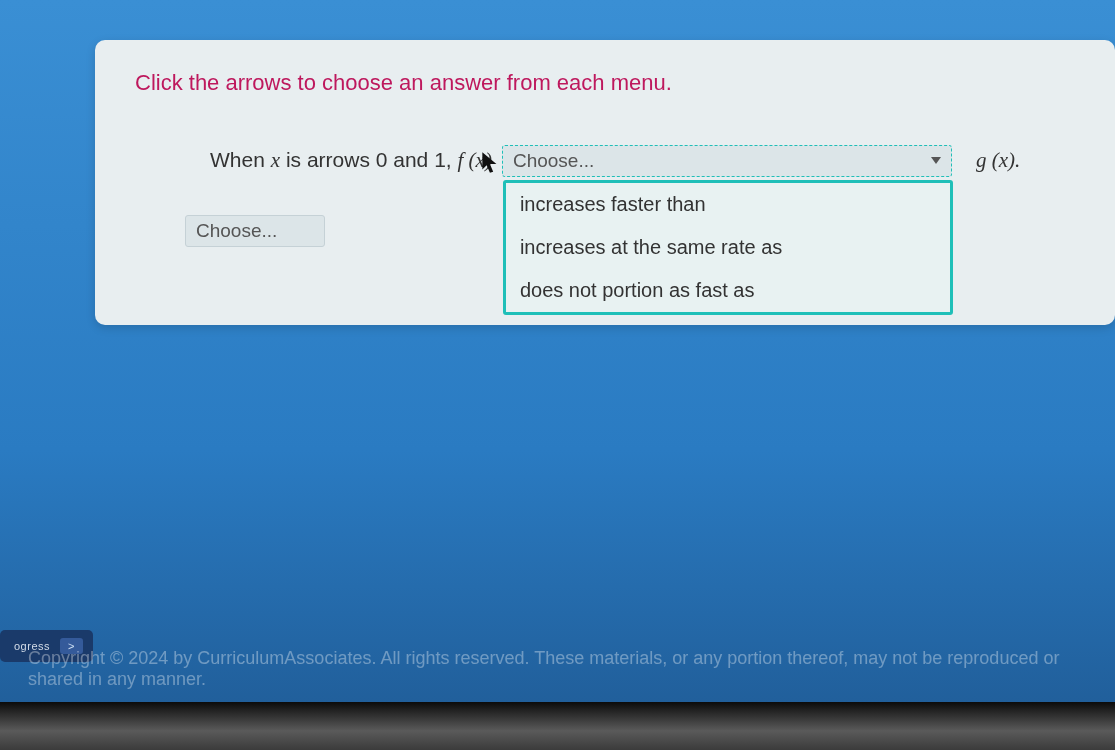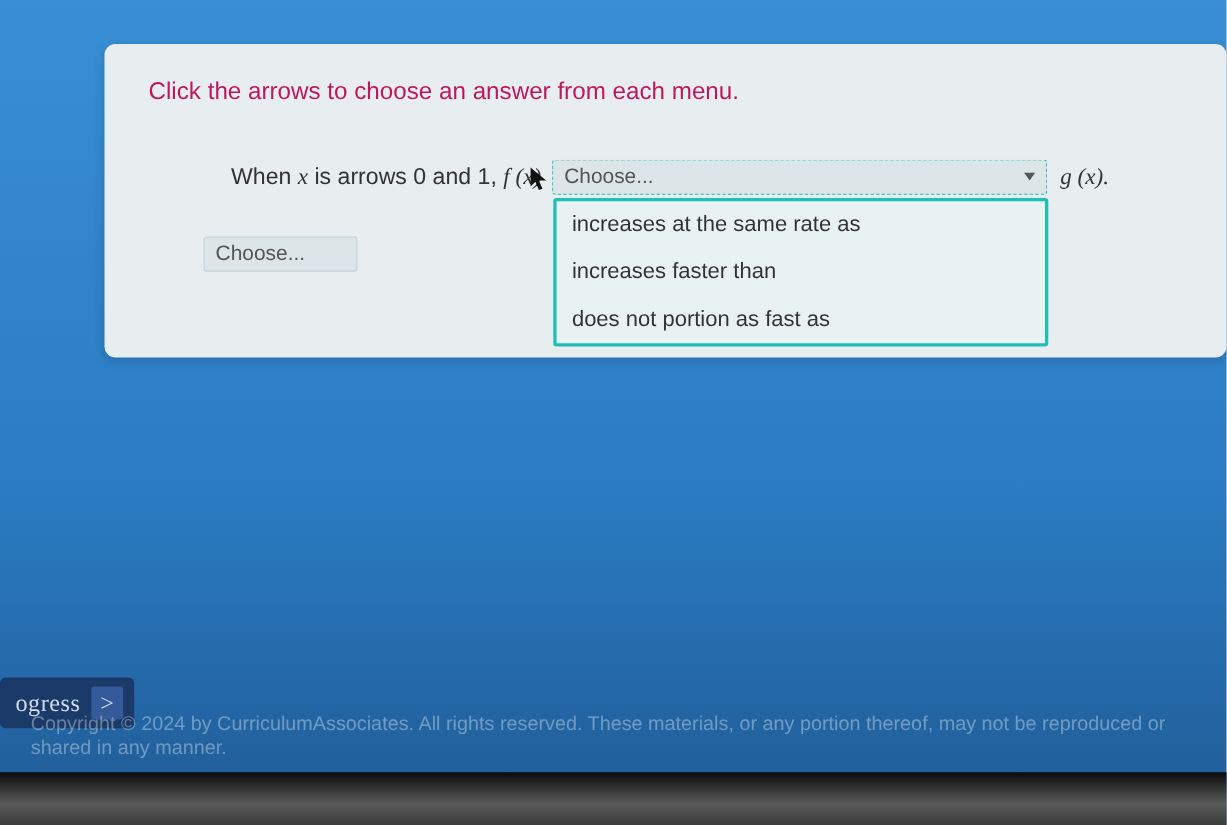--- a/index.html
+++ b/index.html
@@ -30,21 +30,21 @@
       display: flex;
       align-items: center;
       margin-bottom: 18px;
       padding-left: 40px;
       font-size: 21px;
       color: #333;
       position: relative;
     }
     .math-var { font-style: italic; font-family: 'Times New Roman', serif; }
     .prefix { white-space: pre; }
-    .trail-text { margin-left: 12px; }
+    .trail-text { margin-left: 24px; }
     .select-closed {
       display: inline-flex;
       align-items: center;
       background: #dce5e8;
       border: 1px solid #c5d1d6;
       border-radius: 3px;
       padding: 4px 10px;
       margin-left: 10px;
       color: #555;
       font-size: 19px;
@@ -99,24 +99,23 @@
     .progress-btn {
       position: absolute;
       bottom: 88px;
       left: 0;
       background: #1a3a6a;
       color: #d3dce8;
       border-radius: 5px;
       padding: 8px 10px 8px 14px;
       display: inline-flex;
       align-items: center;
-      font-size: 22px;
+      font-size: 11px;
       letter-spacing: 0.5px;
       cursor: pointer;
-      font-family: Liberation Serif, serif;
     }
     .progress-btn .chev {
       margin-left: 10px;
       background: #345a9a;
       padding: 2px 8px;
       border-radius: 3px;
       color: #cfe0f5;
     }
     .footer-text {
       position: absolute;
@@ -139,22 +138,22 @@
   <div class="instruction">Click the arrows to choose an answer from each menu.</div>
 
   <div class="row">
     <span class="prefix">
       <span>When </span><span class="math-var">x</span><span> is arrows </span><span>0</span><span> and </span><span>1</span><span>, </span><span class="math-var">f (x)</span>
     </span>
     <span class="select-open-trigger" style="position:relative;">
       <span>Choose...</span>
       <span class="caret"></span>
       <div class="dropdown-panel">
+        <div class="dropdown-option">increases faster than</div>
         <div class="dropdown-option">increases at the same rate as</div>
-        <div class="dropdown-option">increases faster than</div>
         <div class="dropdown-option">does not portion as fast as</div>
       </div>
     </span>
     <span class="trail-text math-var">g (x).</span>
   </div>
 
   <div class="row">
     <span class="select-closed">
       <span>Choose...</span>
     </span>

